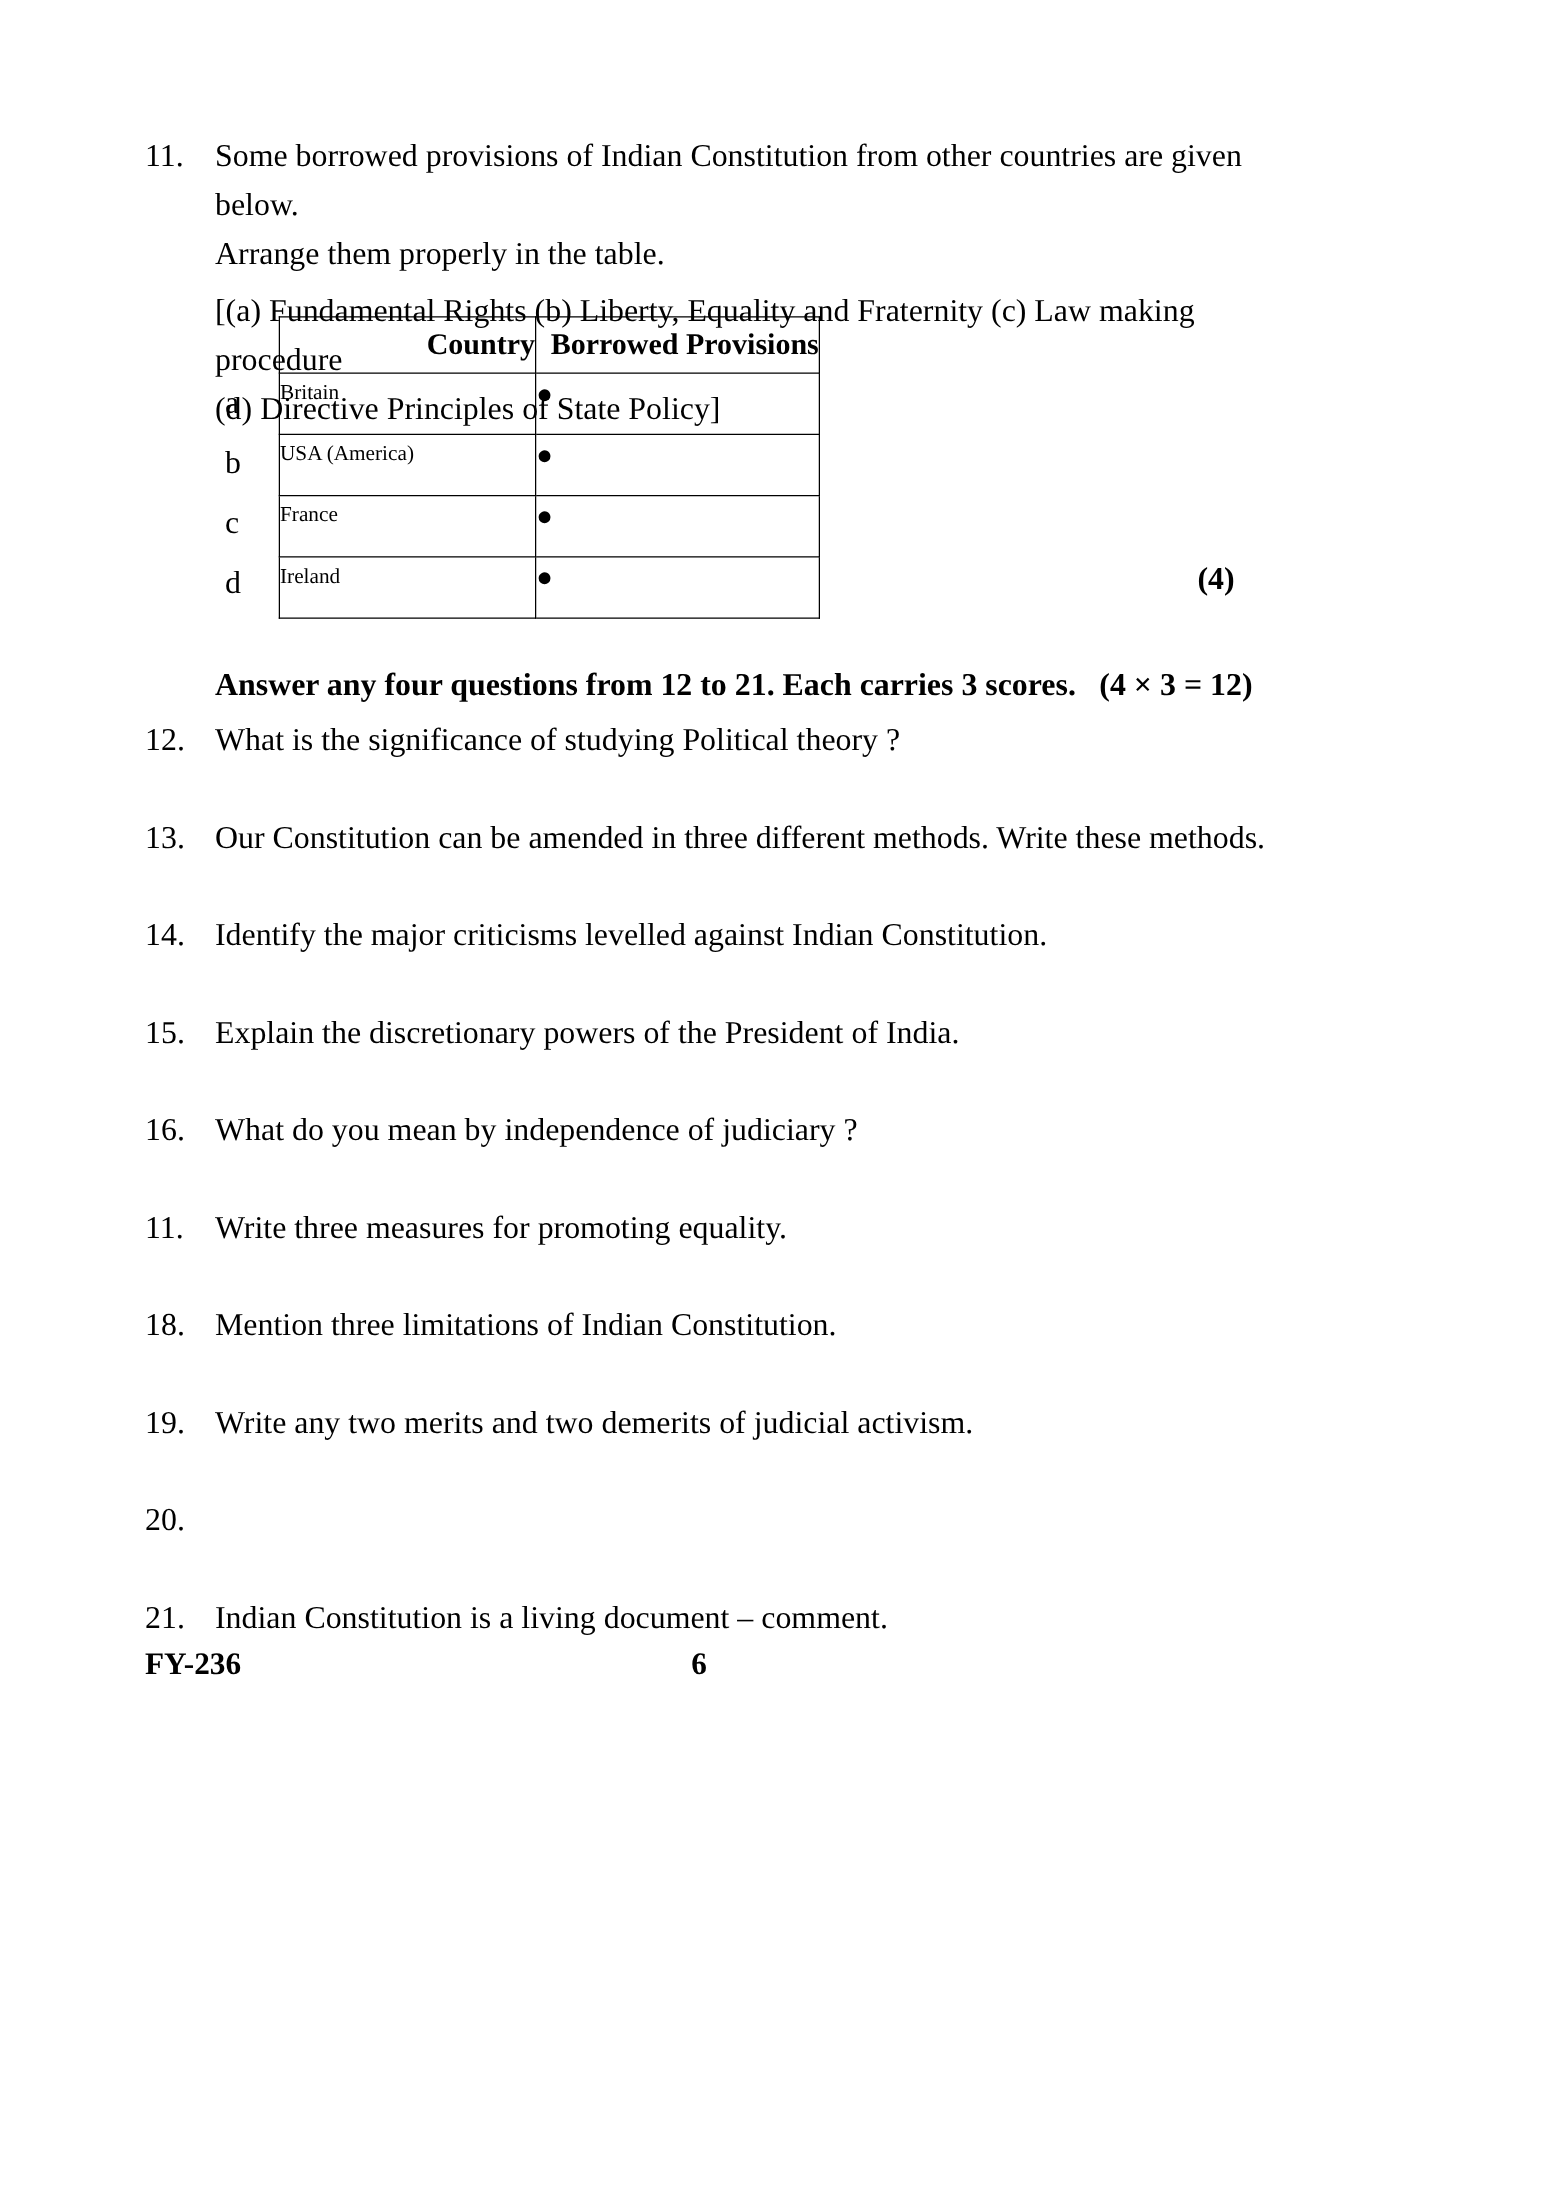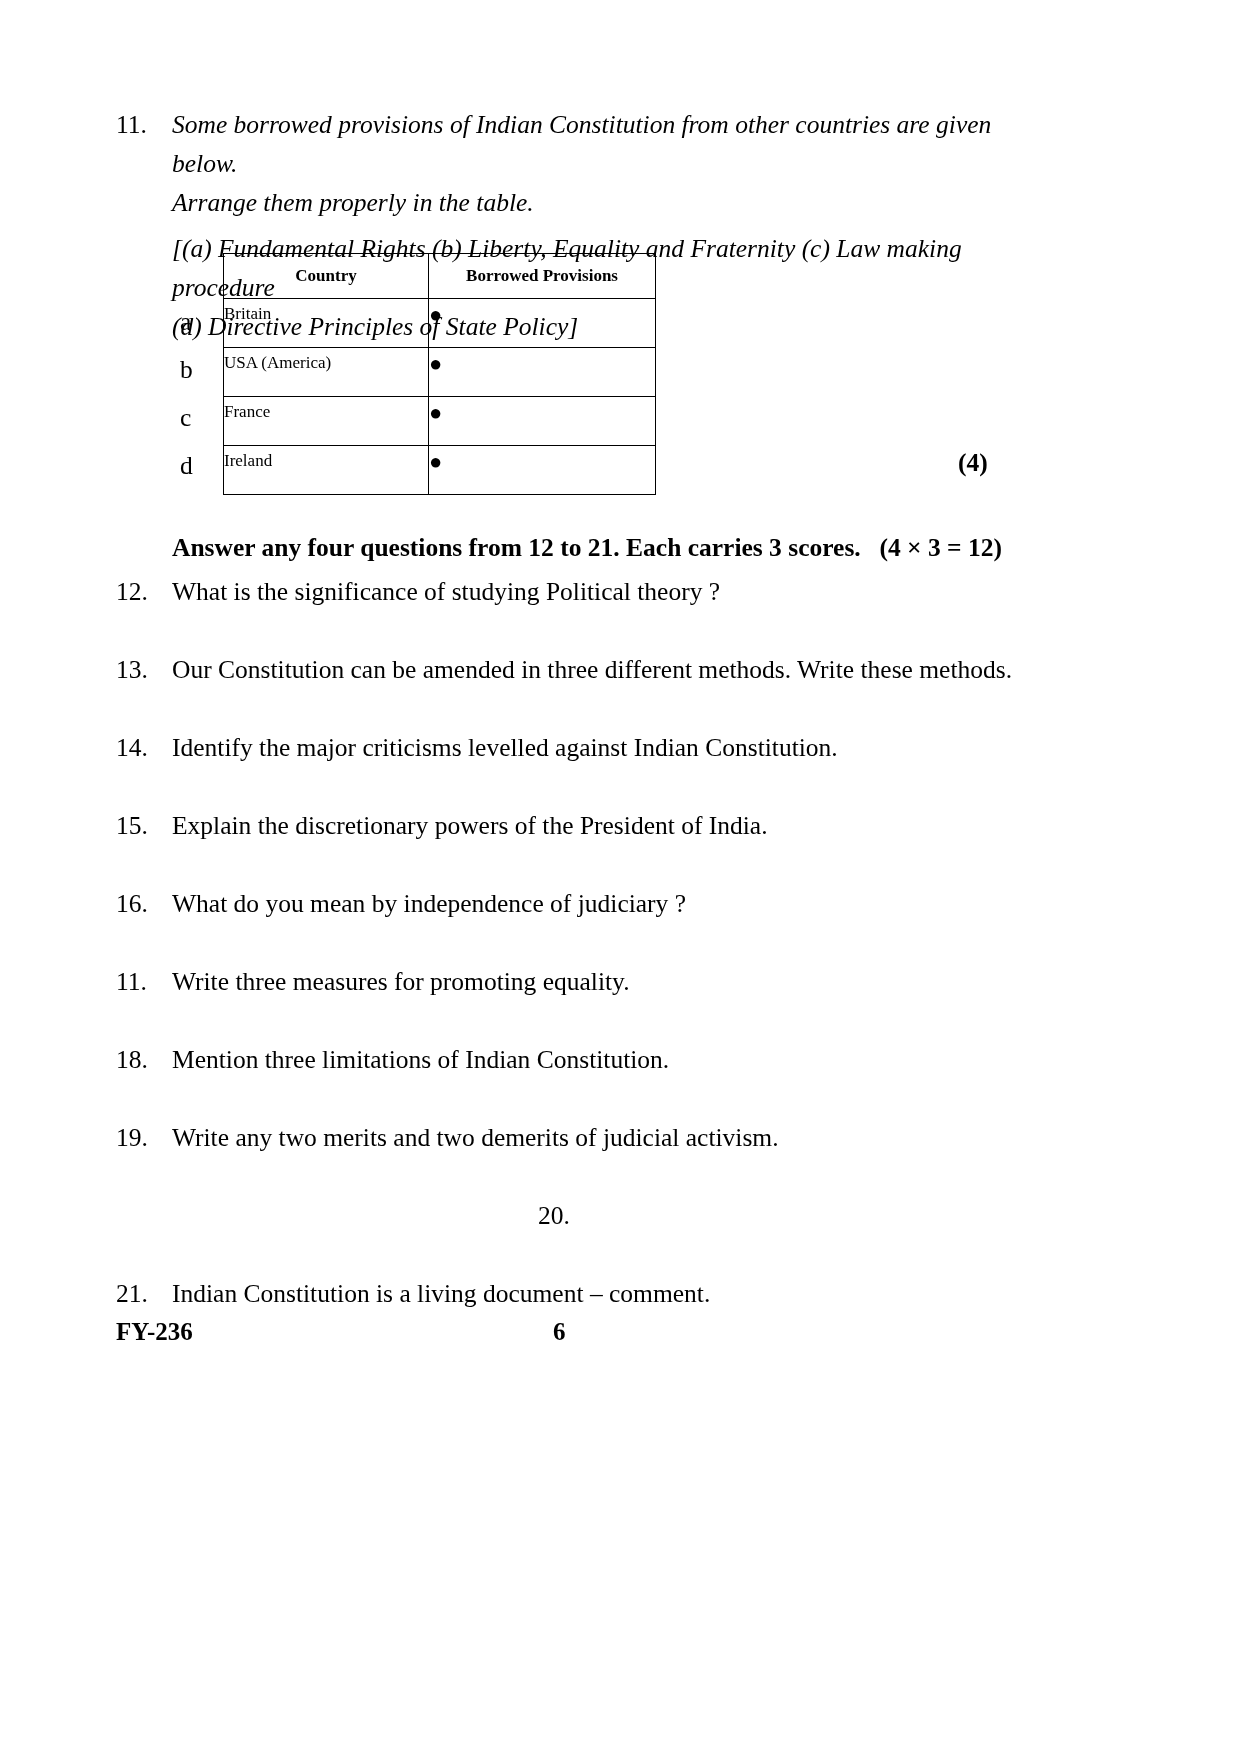--- a/index.html
+++ b/index.html
@@ -40,21 +40,20 @@
     font-size: 25.5px;
     line-height: 39px;
   }
   .q-body {
     flex: 1 1 auto;
     font-size: 25.5px;
     line-height: 39px;
   }
   .q-body .cont {
     display: block;
-    font-style: italic;
   }
   .sub-list {
     margin-top: 7px;
     font-size: 25.5px;
     line-height: 39px;
   }
 
   
   .table-wrap {
     position: absolute;
@@ -70,23 +69,23 @@
   }
   table.bt td, table.bt th {
     border: 1.6px solid #000;
     padding: 0;
     vertical-align: top;
   }
   .col-country { width: 205px; }
   .col-prov { width: 227px; }
 
   th.hd {
-    text-align: center;
+    text-align: right;
     font-weight: bold;
-    font-size: 17px;
+    font-size: 24px;
     height: 44px;
     line-height: 44px;
     padding: 0 4px;
   }
   td.cty {
     font-size: 17px;
     height: 48px;
     padding: 5px 0 0 10px;
     line-height: 30px;
     font-weight: normal;
@@ -144,21 +143,20 @@
   .qlist {
     position: absolute;
     left: 116px;
     top: 572px;
     width: 900px;
   }
   .qitem {
     display: flex;
     align-items: flex-start;
     height: 78px;
-    justify-content: center;
   }
   .qitem .n {
     width: 56px;
     flex: 0 0 56px;
     font-size: 25.5px;
     line-height: 39px;
   }
   .qitem .t {
     flex: 1 1 auto;
     font-size: 25.5px;

